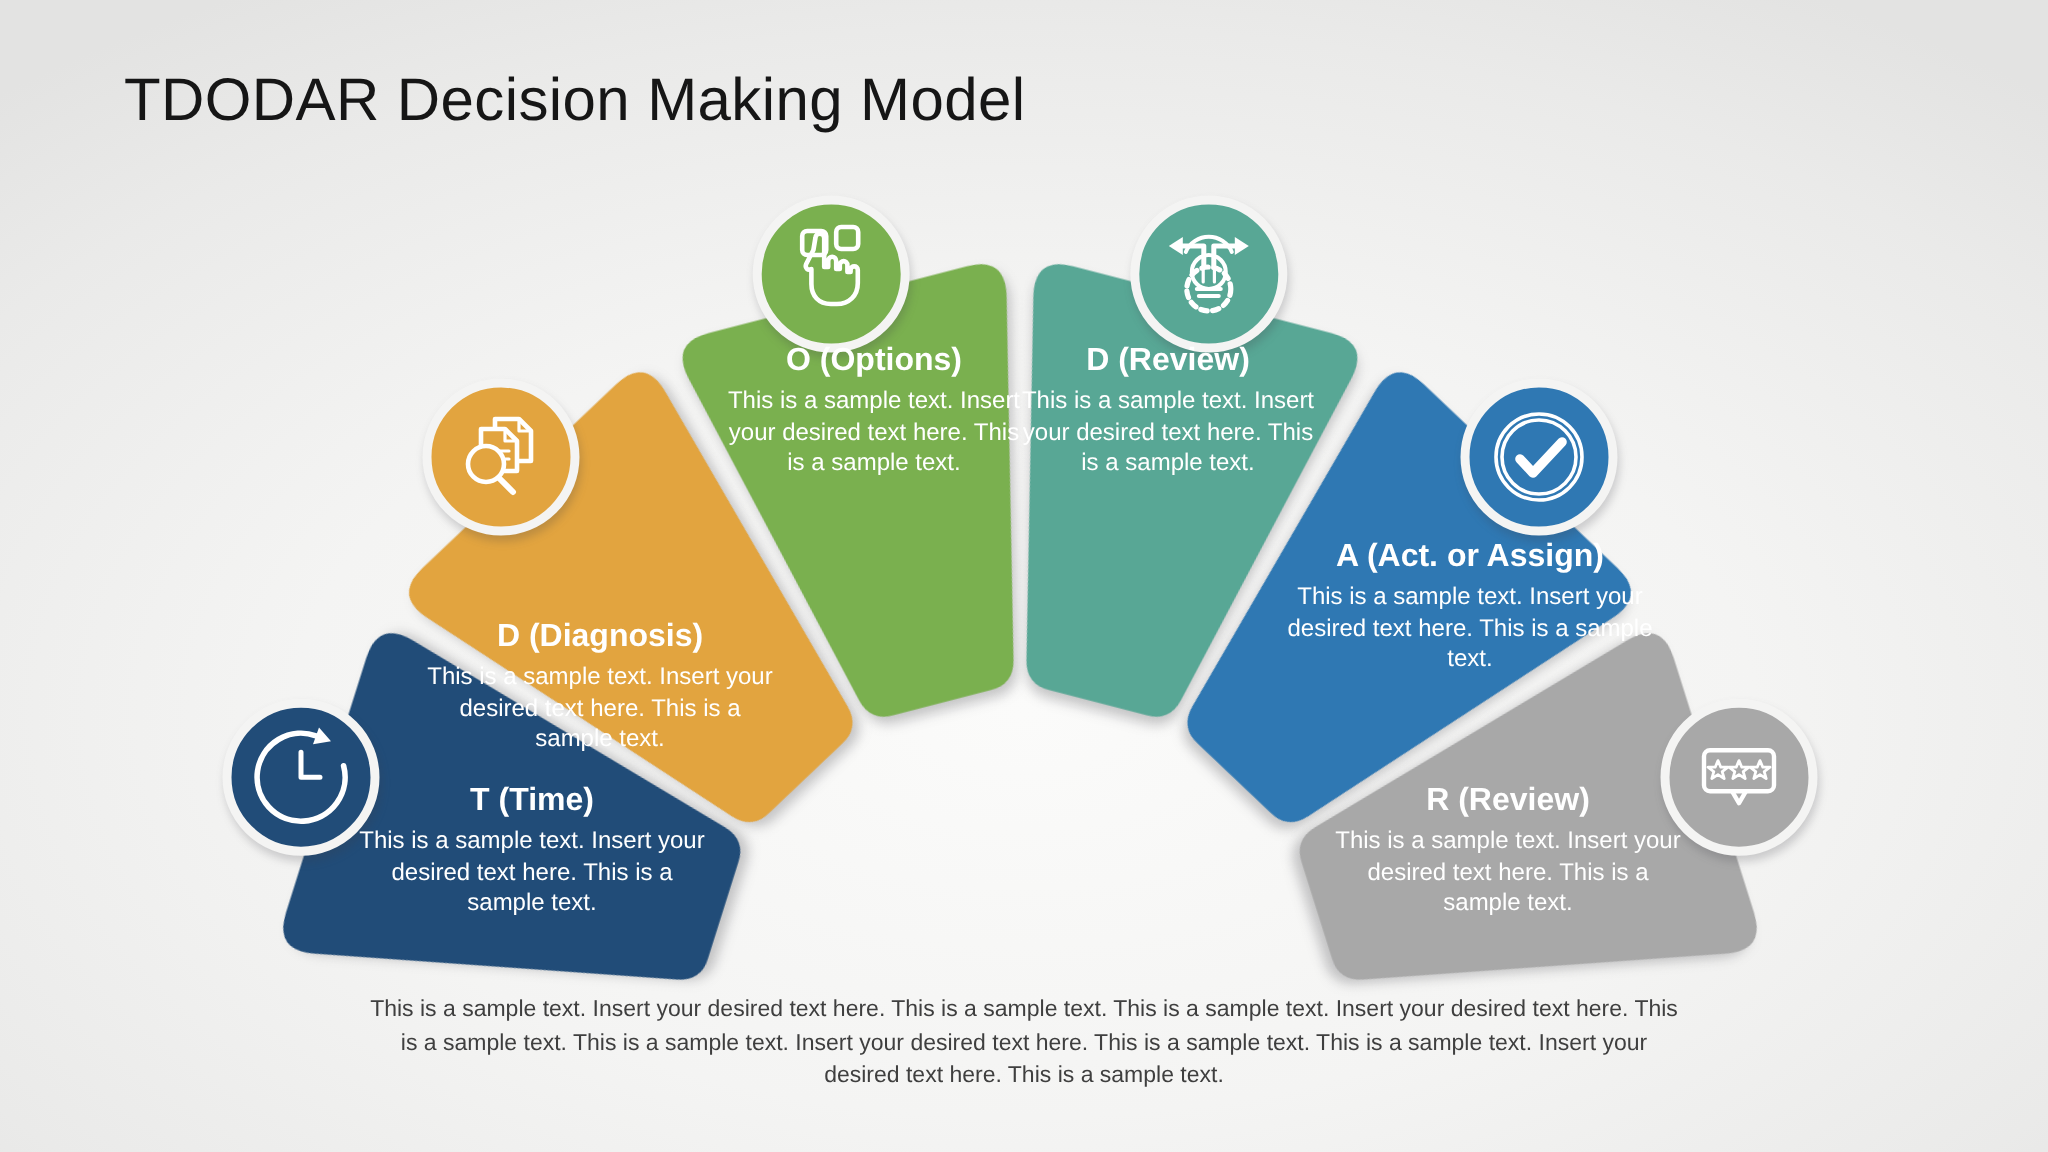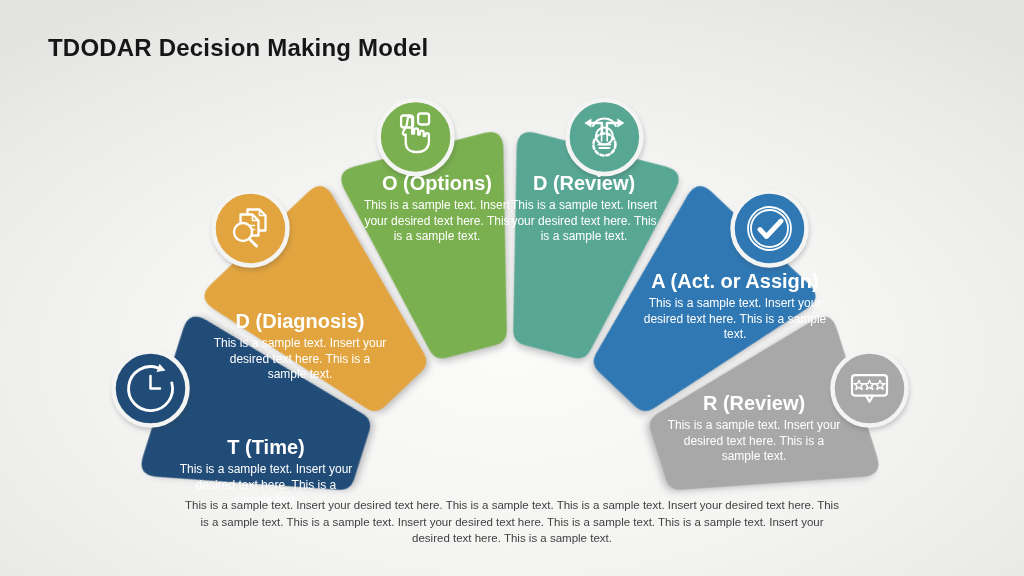--- a/index.html
+++ b/index.html
@@ -2,34 +2,34 @@
 <html><head>
 <meta charset="utf-8">
 <style>
   html,body{margin:0;padding:0;background:#d8d8d8;}
   .slide{
     position:relative;width:1024px;height:576px;overflow:hidden;
     font-family:"Liberation Sans","DejaVu Sans",sans-serif;
     background:radial-gradient(ellipse 760px 420px at 50% 62%, #fbfbfa 0%, #f4f4f3 48%, #eaeae9 82%, #e3e3e2 100%);
   }
   .slide-title{
-    position:absolute;left:48px;top:34px;
-    font-size:24px;font-weight:700;letter-spacing:.2px;color:#161616;
+    position:absolute;left:62px;top:34px;
+    font-size:30px;font-weight:400;letter-spacing:.2px;color:#161616;
   }
   svg{position:absolute;left:0;top:0;}
   .petal{filter:drop-shadow(1px 4px 3px rgba(60,60,70,.28));}
   .icon-circle{filter:drop-shadow(1px 3px 2px rgba(60,60,70,.22));}
   .glyph{stroke:#ffffff;fill:none;stroke-width:2.3;stroke-linecap:round;stroke-linejoin:round;}
   .glyph .fillw{fill:#ffffff;stroke:none;}
   .seg-text{
     position:absolute;text-align:center;color:#ffffff;
   }
-  .seg-title{font-size:20px;font-weight:700;margin-bottom:3px;white-space:nowrap;}
+  .seg-title{font-size:16px;font-weight:700;margin-bottom:3px;white-space:nowrap;}
   .seg-body{font-size:12px;line-height:1.3;font-weight:400;}
-  .seg--time{left:176px;top:392px;width:180px;margin-top:44px;}
+  .seg--time{left:176px;top:392px;width:180px;}
   .seg--diagnosis{left:210px;top:274px;width:180px;margin-top:36px;}
   .seg--options{left:362px;top:172px;width:150px;}
   .seg--decide{left:509px;top:172px;width:150px;}
   .seg--act{left:642px;top:270px;width:186px;}
   .seg--review{left:664px;top:392px;width:180px;}
   .footer-text{
     position:absolute;left:182px;top:497px;width:660px;
     text-align:center;font-size:11.5px;line-height:1.45;color:#3f3f3f;
   }
 </style>

